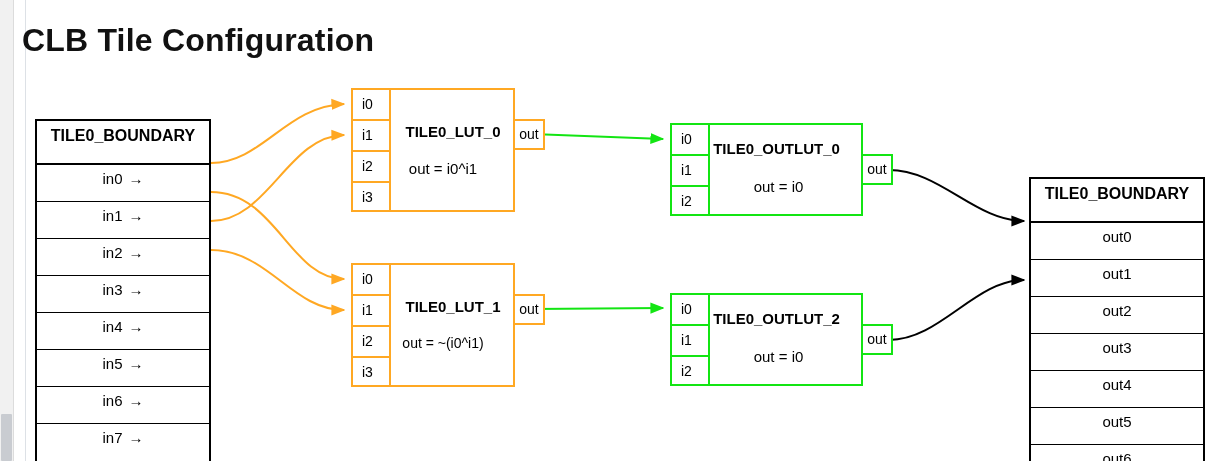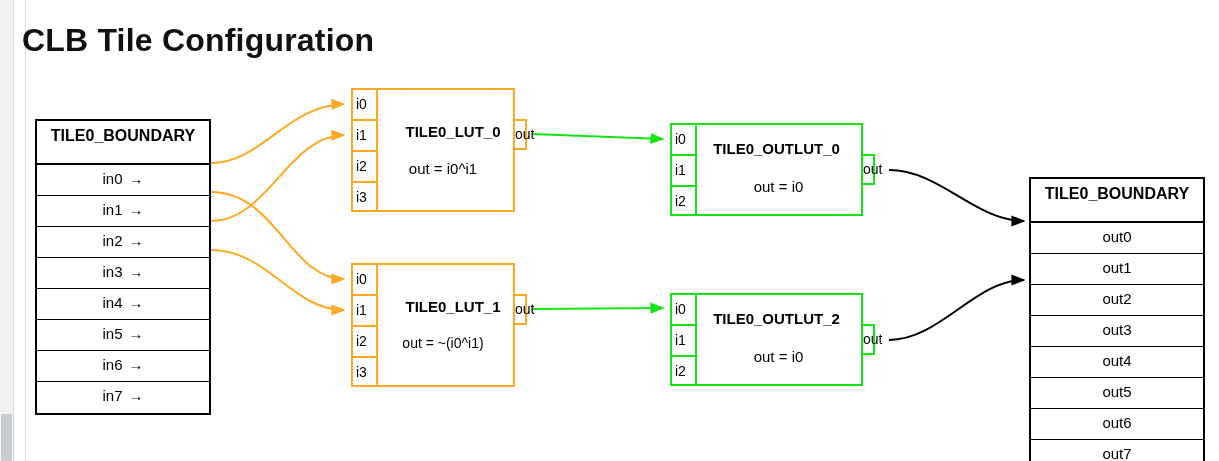--- a/index.html
+++ b/index.html
@@ -63,21 +63,21 @@
     line-height:29px;
     text-align:center;
     font-size:16px;
     font-weight:bold;
     color:#000000;
     border-bottom:2px solid #000000;
     box-sizing:border-box;
     white-space:nowrap;
   }
   .boundary .brow {
-    height:31px;
+    height:37px;
     line-height:28px;
     text-align:center;
     font-size:15px;
     color:#000000;
     border-bottom:1px solid #000000;
     box-sizing:border-box;
     white-space:nowrap;
   }
   .boundary .brow:last-child { border-bottom:none; }
   .brow .arrow { margin-left:6px; }
@@ -91,36 +91,36 @@
     position:absolute; left:20px; top:0; right:0; bottom:0;
     border:2px solid var(--bc);
     background:#ffffff;
     box-sizing:border-box;
   }
   .block .ports {
     position:absolute; left:0; top:0; width:22px;
     box-sizing:border-box;
   }
   .block .port {
-    width:27px;
+    width:40px;
     border:2px solid var(--bc);
     border-bottom-width:0;
     box-sizing:border-box;
     background:#ffffff;
     font-size:14px;
     color:#000000;
     text-align:left;
-    padding-left:3px;
+    padding-left:9px;
     position:relative;
     z-index:2;
   }
   .block .port:last-child { border-bottom-width:2px; }
   .block .outport {
     position:absolute;
-    width:14px;
+    width:32px;
     border:2px solid var(--bc);
     background:#ffffff;
     box-sizing:border-box;
     font-size:14px;
     color:#000000;
     text-align:center;
     z-index:2;
   }
   .block .title {
     position:absolute;

